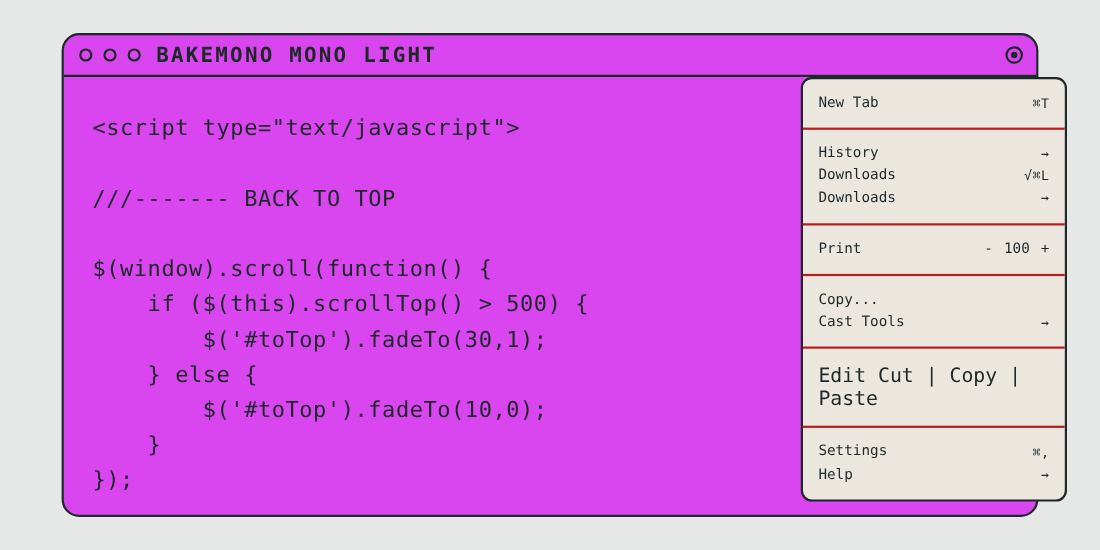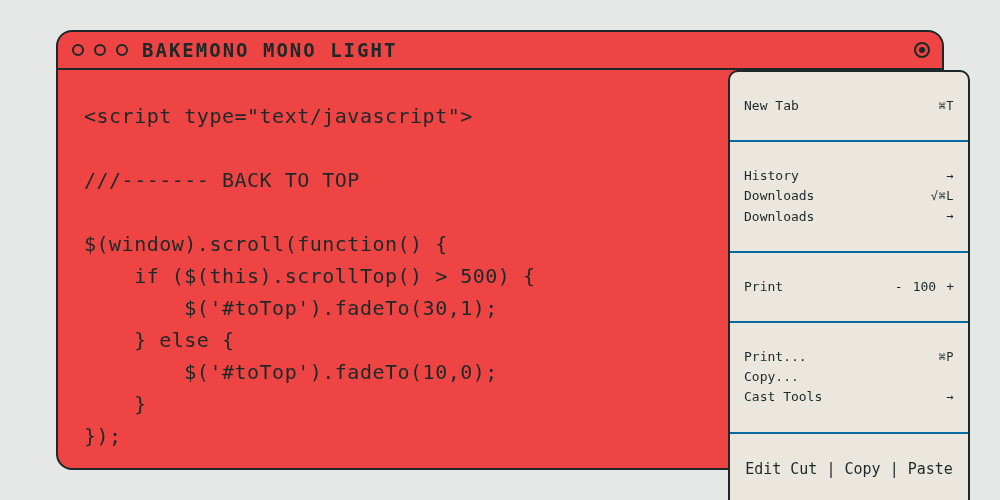--- a/index.html
+++ b/index.html
@@ -9,21 +9,21 @@
   background: #e5e8e6;
   font-family: monospace;
   position: relative;
 }
 .window {
   position: absolute;
   left: 56px;
   top: 30px;
   width: 888px;
   height: 440px;
-  background: #ef4444;
+  background: #d946ef;
   border: 2px solid #1c2928;
   border-radius: 16px;
   overflow: hidden;
 }
 .titlebar {
   height: 38px;
   border-bottom: 2px solid #1c2928;
   display: flex;
   align-items: center;
   padding: 0 14px;
@@ -83,46 +83,45 @@
   width: 242px;
   background: #ebe6de;
   border: 2px solid #1c2928;
   border-radius: 10px;
   font-family: monospace;
   font-size: 13px;
   color: #1c2928;
   overflow: hidden;
 }
 .section {
-  padding: 24px 14px;
+  padding: 12px 14px;
 }
 .section + .section {
-  border-top: 2px solid #0369a1;
+  border-top: 2px solid #b91c1c;
 }
 .row {
   display: flex;
   justify-content: space-between;
   align-items: center;
   padding: 1px 0;
   line-height: 1.4;
 }
 .shortcut {
   font-size: 12px;
   letter-spacing: 0.5px;
 }
 .zoom-controls {
   display: flex;
   align-items: center;
   gap: 10px;
   font-size: 13px;
 }
 .edit-row {
-  font-size: 15px;
+  font-size: 18px;
   padding: 2px 0;
-  text-align: center;
 }
 </style>
 </head>
 <body>
 
 <div class="window">
   <div class="titlebar">
     <div class="traffic-lights">
       <div class="dot"></div>
       <div class="dot"></div>
@@ -170,34 +169,34 @@
       <span>Print</span>
       <span class="zoom-controls">
         <span>-</span>
         <span>100</span>
         <span>+</span>
       </span>
     </div>
   </div>
   <div class="section">
     <div class="row">
-      <span>Print...</span>
-      <span class="shortcut">⌘P</span>
-    </div>
-    <div class="row">
       <span>Copy...</span>
       <span class="shortcut"></span>
     </div>
     <div class="row">
       <span>Cast Tools</span>
       <span class="shortcut">→</span>
     </div>
   </div>
   <div class="section">
     <div class="edit-row">Edit Cut | Copy | Paste</div>
   </div>
   <div class="section">
     <div class="row">
+      <span>Settings</span>
+      <span class="shortcut">⌘,</span>
+    </div>
+    <div class="row">
       <span>Help</span>
       <span class="shortcut">→</span>
     </div>
   </div>
 </div>
 
 </body></html>

